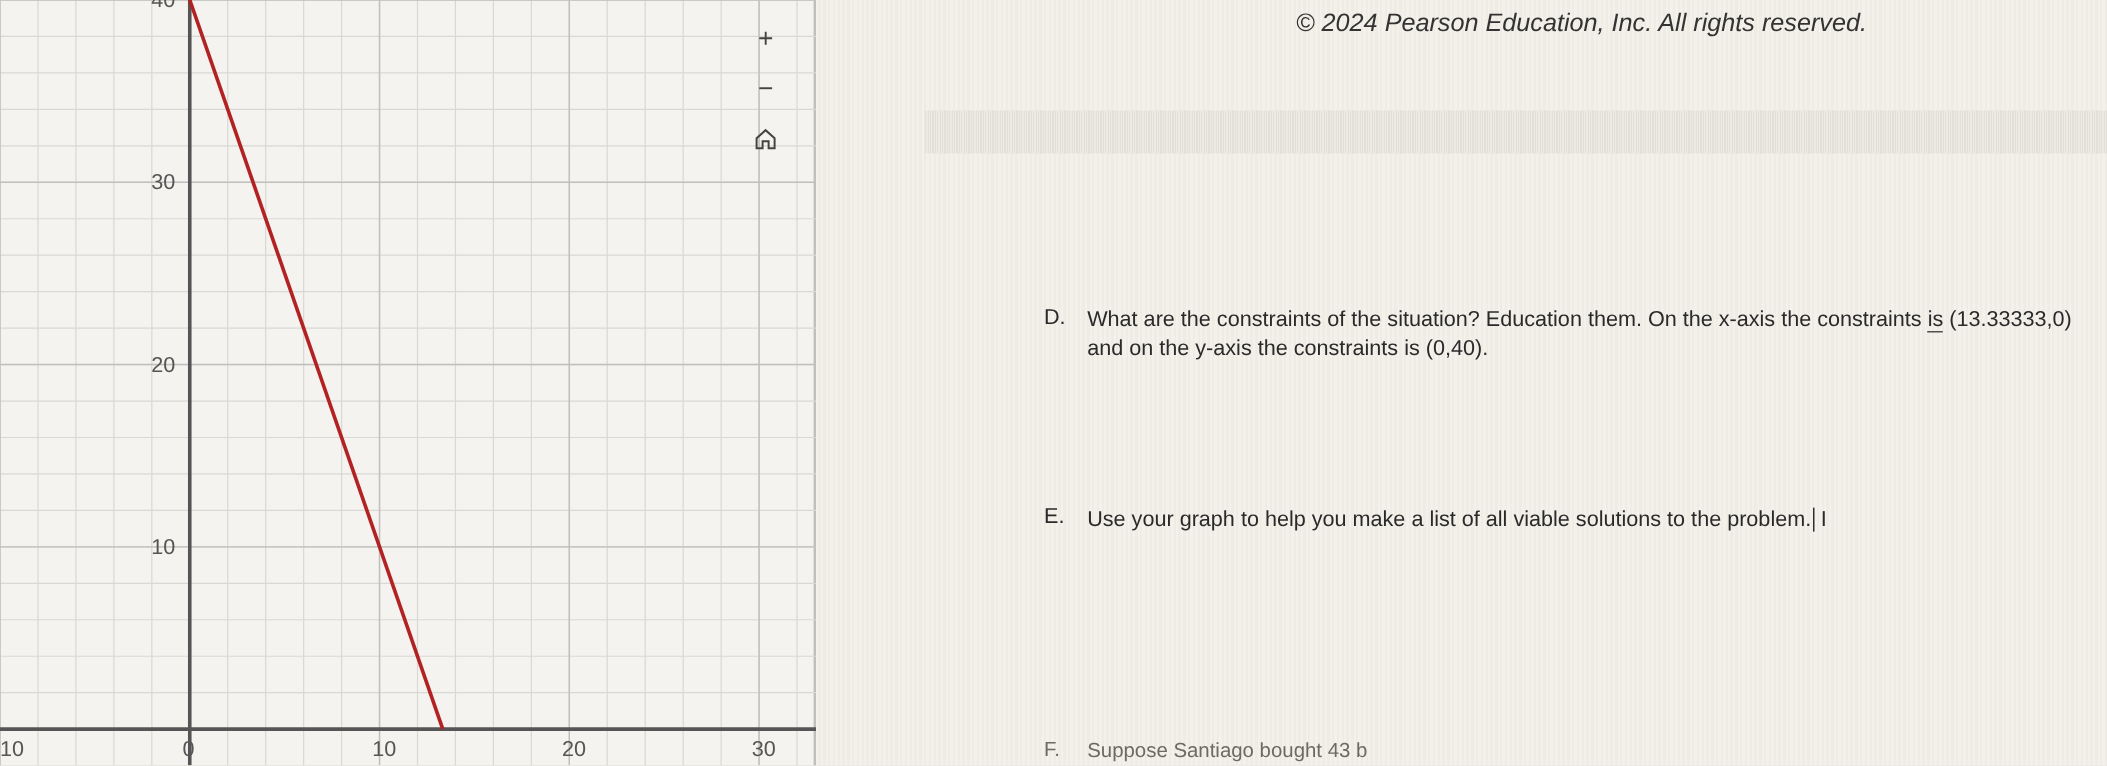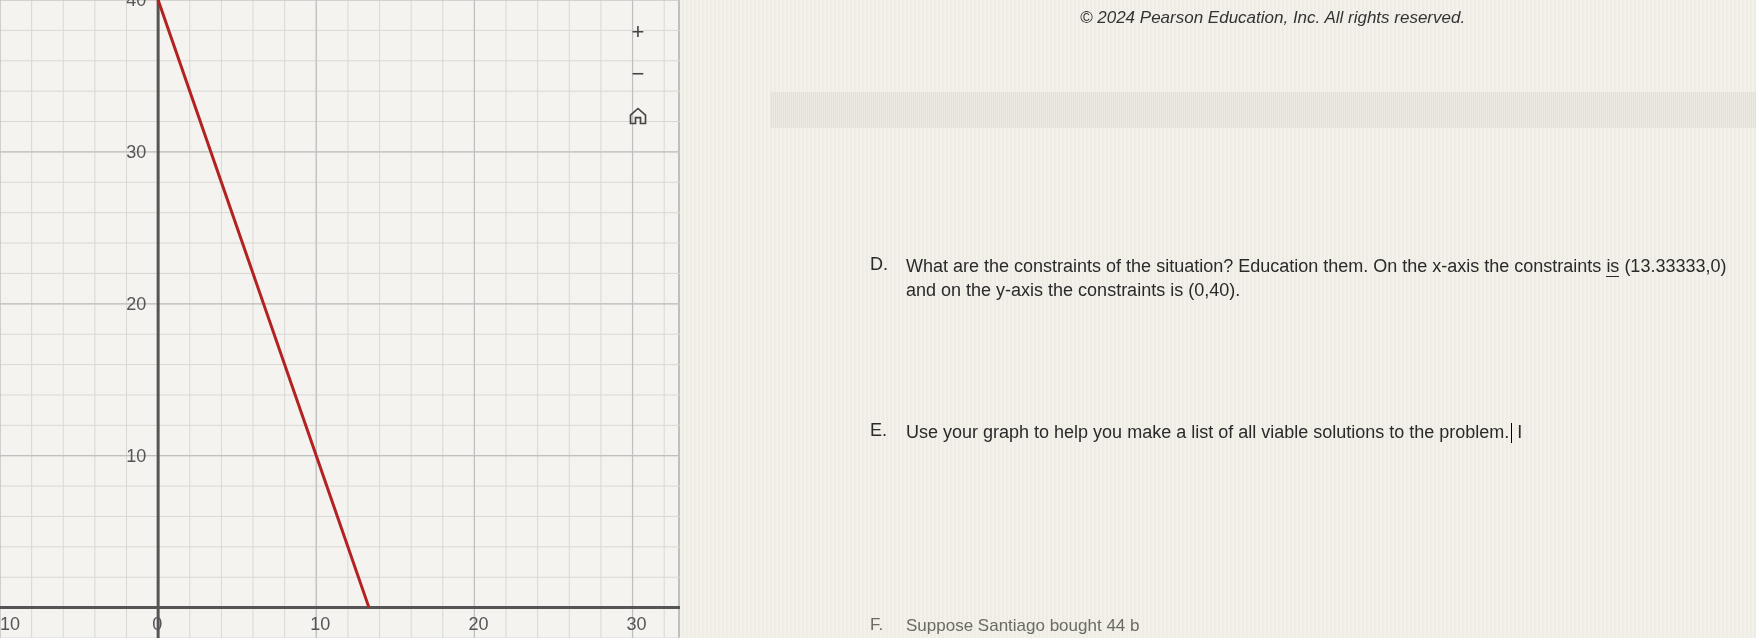--- a/index.html
+++ b/index.html
@@ -16,21 +16,21 @@
     .graph-canvas line.series    { stroke:#b22222; stroke-width:3; }
 
     
     .zoom-bar { position:absolute; top:18px; left:618px; width:40px; display:flex; flex-direction:column; gap:14px; align-items:center; }
     .zoom-btn { width:36px; height:28px; display:flex; align-items:center; justify-content:center;
                  font-size:22px; color:#444; cursor:pointer; user-select:none; }
 
     
     .doc-panel { flex:1; height:638px; position:relative;
       background: repeating-linear-gradient(90deg,#f3f1ea 0,#f3f1ea 2px,#eeece4 2px,#eeece4 4px); }
-    .copyright { position:absolute; top:8px; left:400px; font-size:17px; color:#333; font-style:italic; }
+    .copyright { position:absolute; top:8px; left:400px; font-size:21px; color:#333; font-style:italic; }
     .ribbon-gap { position:absolute; top:92px; left:90px; right:0; height:36px;
       background: repeating-linear-gradient(90deg,#eceae2 0,#eceae2 1px,#e2e0d7 1px,#e2e0d7 2px); }
 
     .q-row { position:absolute; left:190px; right:10px; display:flex; gap:14px; font-size:18px; color:#2a2a2a; }
     .q-row .letter { width:22px; flex-shrink:0; }
     .q-row .body   { flex:1; line-height:1.35; }
     .q-d { top:254px; }
     .q-e { top:420px; }
     .q-f { top:615px; color:#6b6b63; font-size:17px; }
     .underline-word { border-bottom:1.5px solid #2a2a2a;text-align:right; }
@@ -133,15 +133,15 @@
 
   <div class="q-row q-e">
     <div class="letter">E.</div>
     <div class="body">
       <span>Use your graph to help you make a list of all viable solutions to the problem.</span><span class="cursor"></span> I
     </div>
   </div>
 
   <div class="q-row q-f">
     <div class="letter">F.</div>
-    <div class="body">Suppose Santiago bought 44 b</div>
+    <div class="body">Suppose Santiago bought 43 b</div>
   </div>
 </div>
 
 </body></html>

